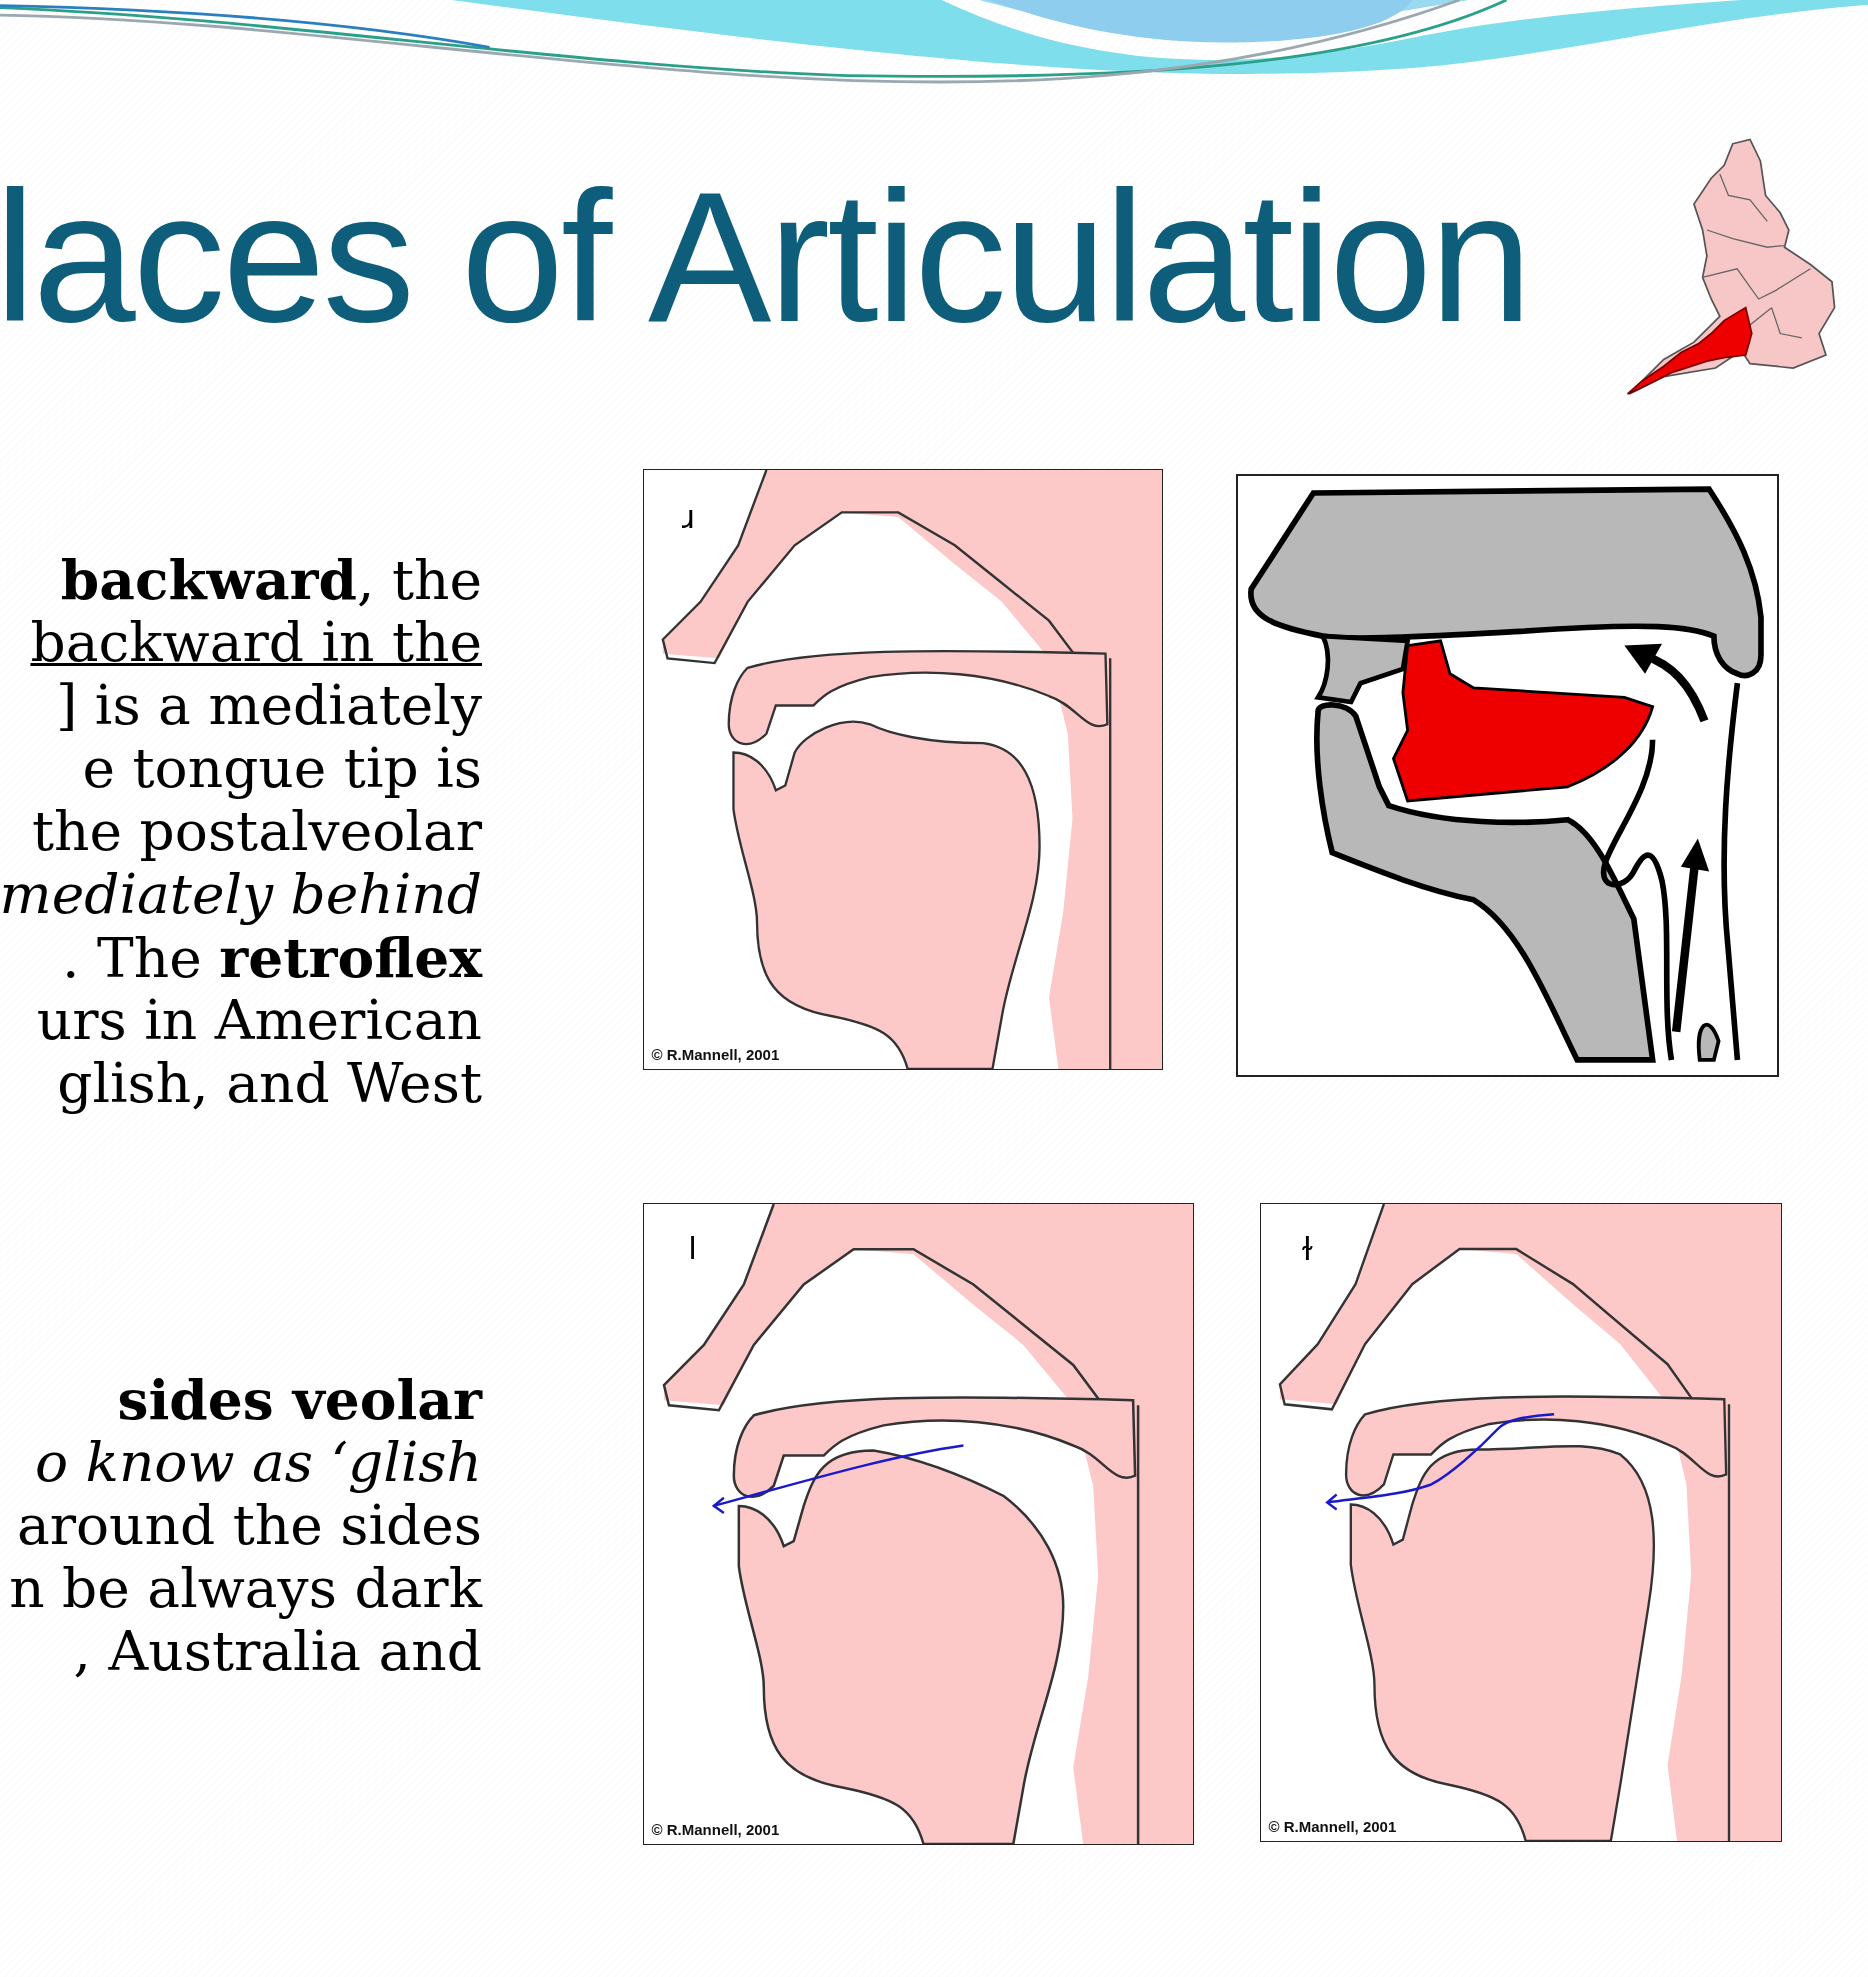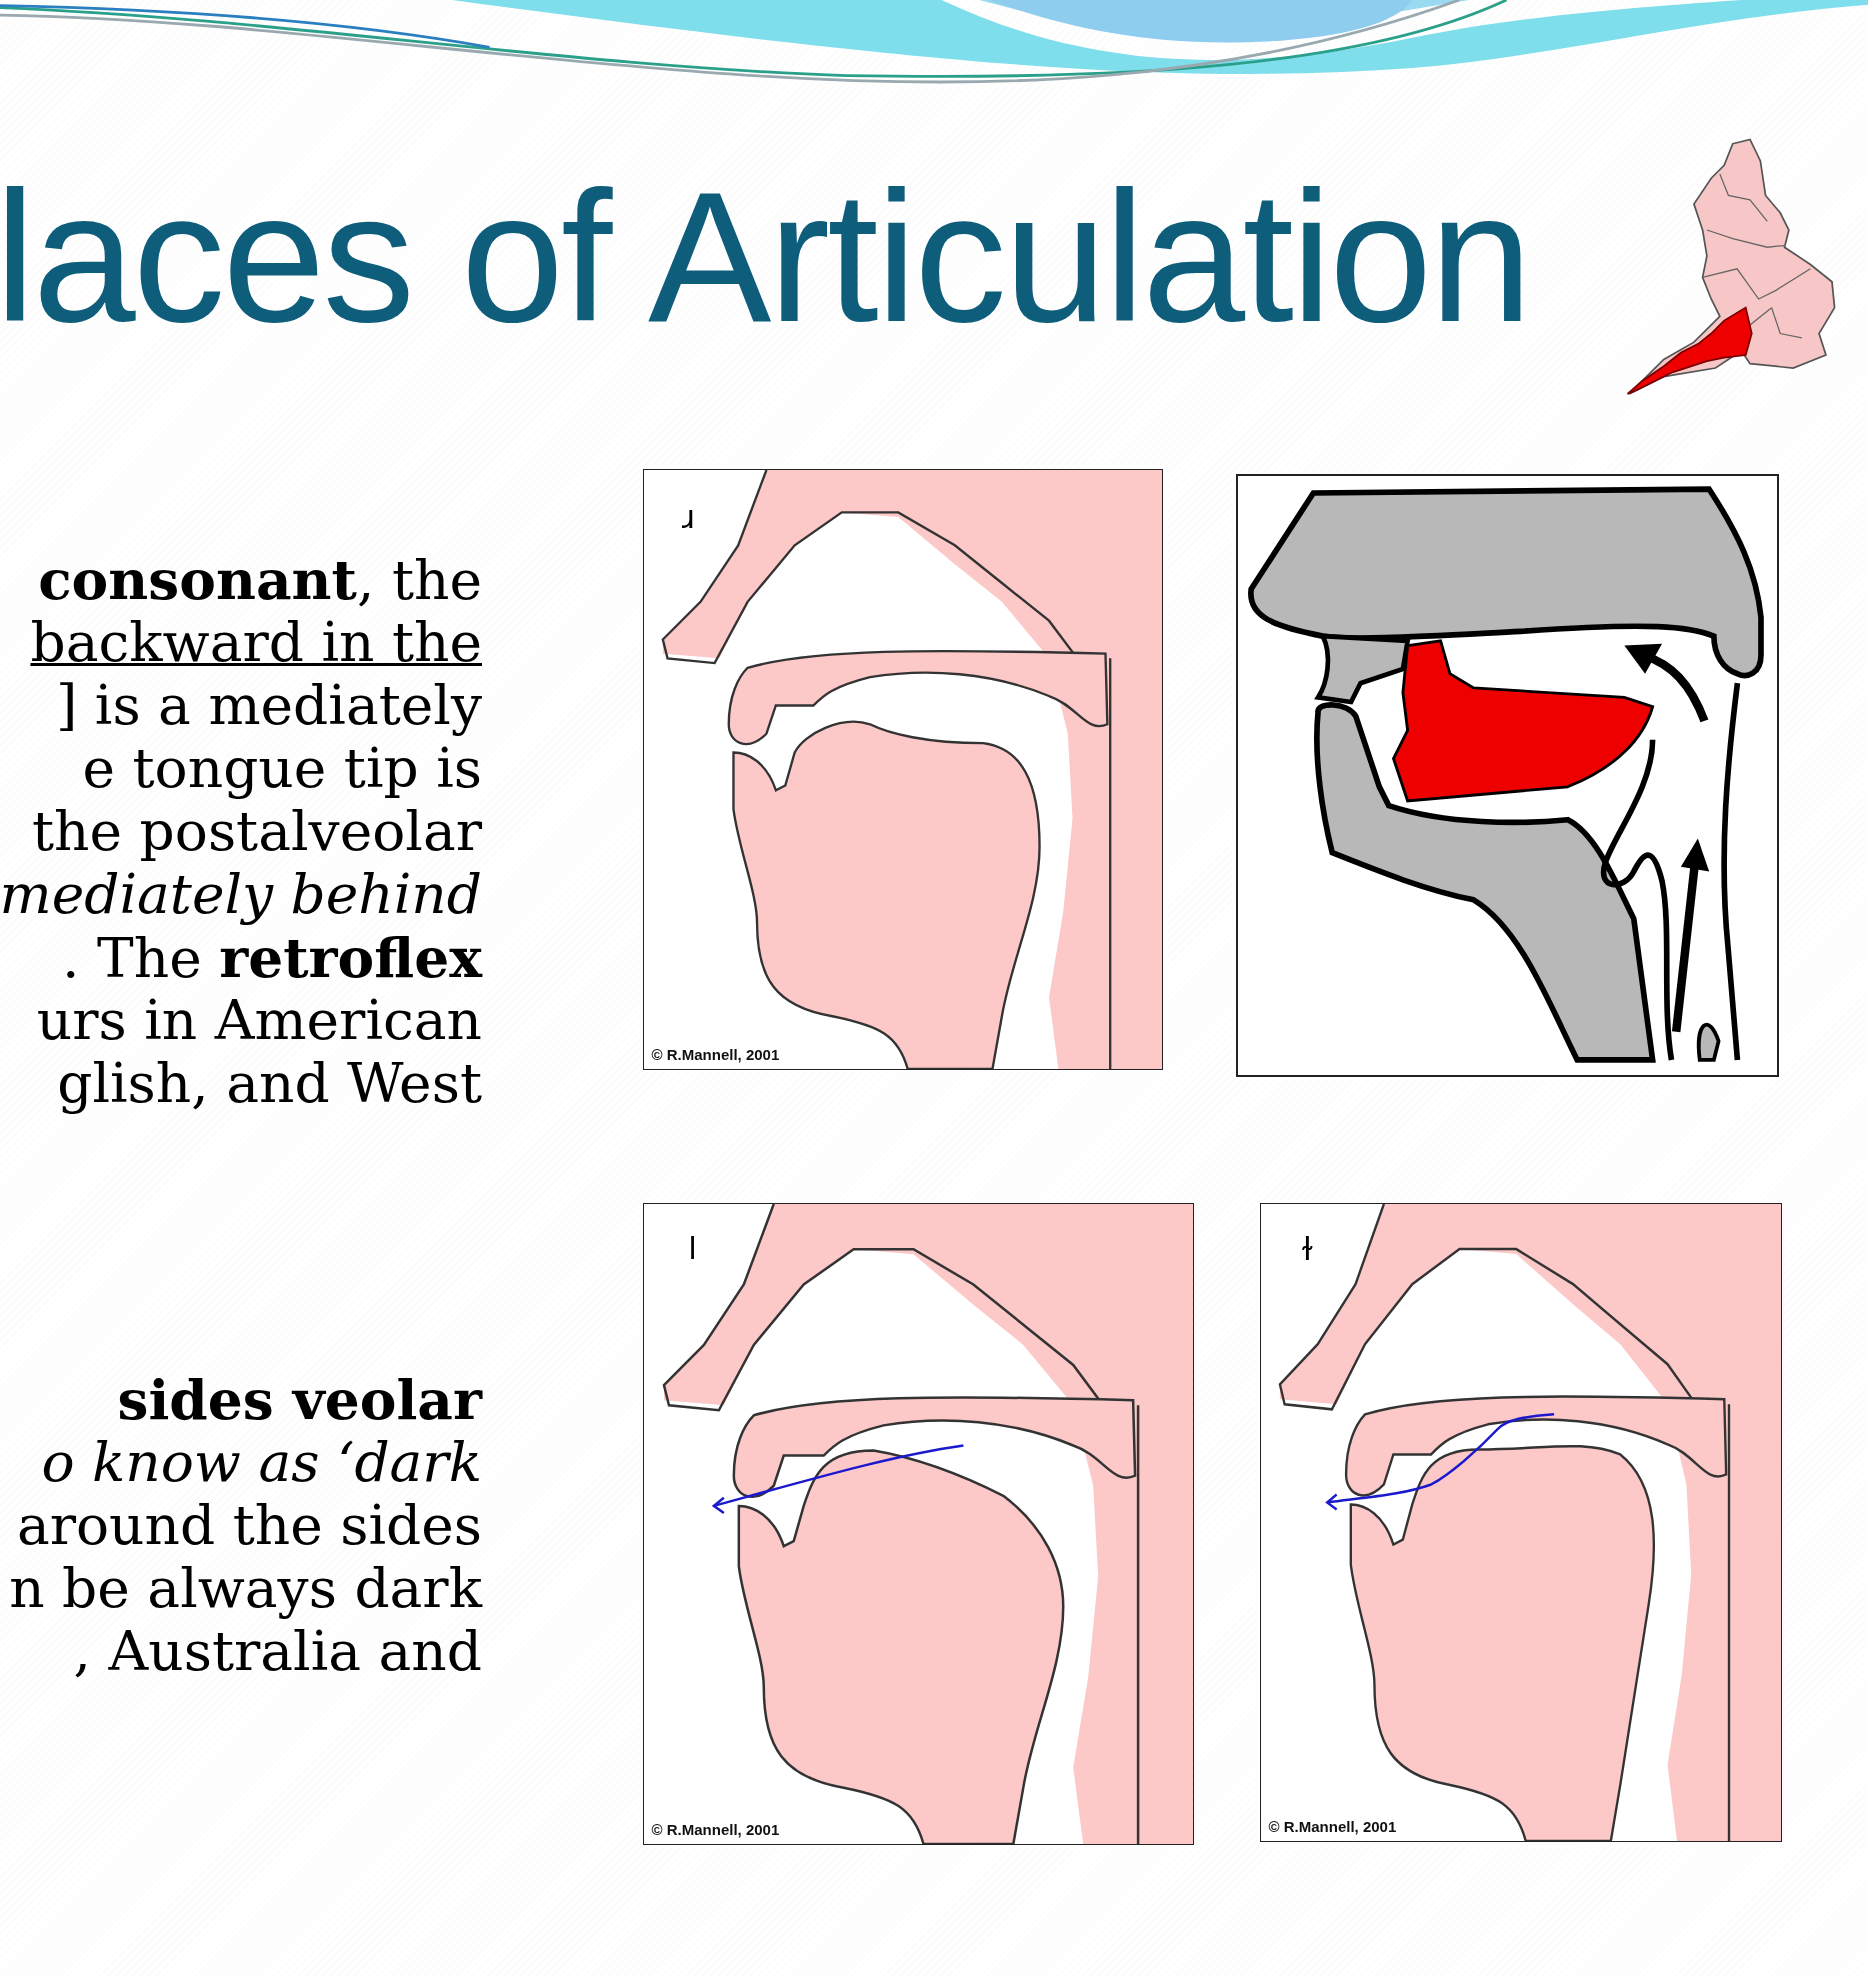--- a/index.html
+++ b/index.html
@@ -45,34 +45,34 @@
 
 <div class="title">laces of Articulation</div>
 
 <svg class="map" viewBox="0 0 284 320">
   <path d="M140 20 L160 15 L172 40 L178 80 L195 100 L205 120 L200 140 L230 160 L255 180 L258 210 L240 240 L248 265 L210 280 L160 275 L150 260 L120 280 L60 290 L20 310 L40 290 L60 270 L95 250 L125 220 L115 200 L105 175 L110 150 L105 120 L95 90 L115 60 L130 45 Z" fill="#f7c6c6" stroke="#555" stroke-width="2"></path>
   <path d="M125 55 L135 80 L160 85 L180 110 M110 120 L140 130 L180 140 L200 138 M105 175 L145 165 L170 200 L190 190 L230 165 M150 260 L160 230 L185 210 M185 210 L195 240 L220 245" fill="none" stroke="#666" stroke-width="1.5"></path>
   <path d="M155 210 L162 240 L155 265 L130 268 L110 272 L70 285 L30 305 L18 310 L35 295 L60 278 L80 262 L100 252 L115 240 L130 225 Z" fill="#ee0000" stroke="#7a0000" stroke-width="2"></path>
 </svg>
 
 <div class="textblock" style="top:548px;">
-  <span class="ln"><span class="b">consonant</span><span>,   the</span></span>
+  <span class="ln"><span class="b">backward</span><span>,   the</span></span>
   <span class="ln"><span class="u"> backward in the</span></span>
   <span class="ln"><span>]  is  a  mediately</span></span>
   <span class="ln"><span>e  tongue  tip  is</span></span>
   <span class="ln"><span>the  postalveolar</span></span>
   <span class="ln"><span class="i">mediately behind</span></span>
   <span class="ln"><span>.  The  </span><span class="b">retroflex</span></span>
   <span class="ln"><span>urs  in  American</span></span>
   <span class="ln"><span>glish,   and   West</span></span>
 </div>
 
 <div class="textblock" style="top:1368px;">
   <span class="ln"><span class="b">sides      </span><span class="b">veolar</span></span>
-  <span class="ln"><span class="i">o  know  as  ‘dark</span></span>
+  <span class="ln"><span class="i">o  know  as  ‘glish</span></span>
   <span class="ln"><span>around the sides</span></span>
   <span class="ln"><span>n be always dark</span></span>
   <span class="ln"><span>,   Australia   and</span></span>
 </div>
 
 <div class="panel" style="left:643px; top:469px; width:518px; height:599px;">
   <svg viewBox="0 0 550 636" preserveAspectRatio="none">
     <path d="M0 0 L550 0 L550 636 L440 636 L430 560 L445 470 L455 370 L450 280 L430 200 L380 140 L330 100 L270 50 L210 45 L160 80 L110 140 L80 200 L20 195 L20 180 L60 140 L100 80 L130 0 Z" fill="#fcc8c8"></path>
     <path d="M130 0 L100 80 L60 140 L20 180 L25 200 L75 205 L110 140 L160 80 L210 45 L270 45 L330 80 L380 120 L430 160 L460 200 L490 260" fill="none" stroke="#333" stroke-width="2.5"></path>
     <path d="M110 210 C180 190 300 190 490 195 L492 270 C470 280 460 250 430 240 C370 215 300 210 240 220 C200 230 190 240 180 250 L140 250 L130 280 C110 300 90 290 90 270 C90 240 100 220 110 210 Z" fill="#fcc8c8" stroke="#333" stroke-width="2.5"></path>

